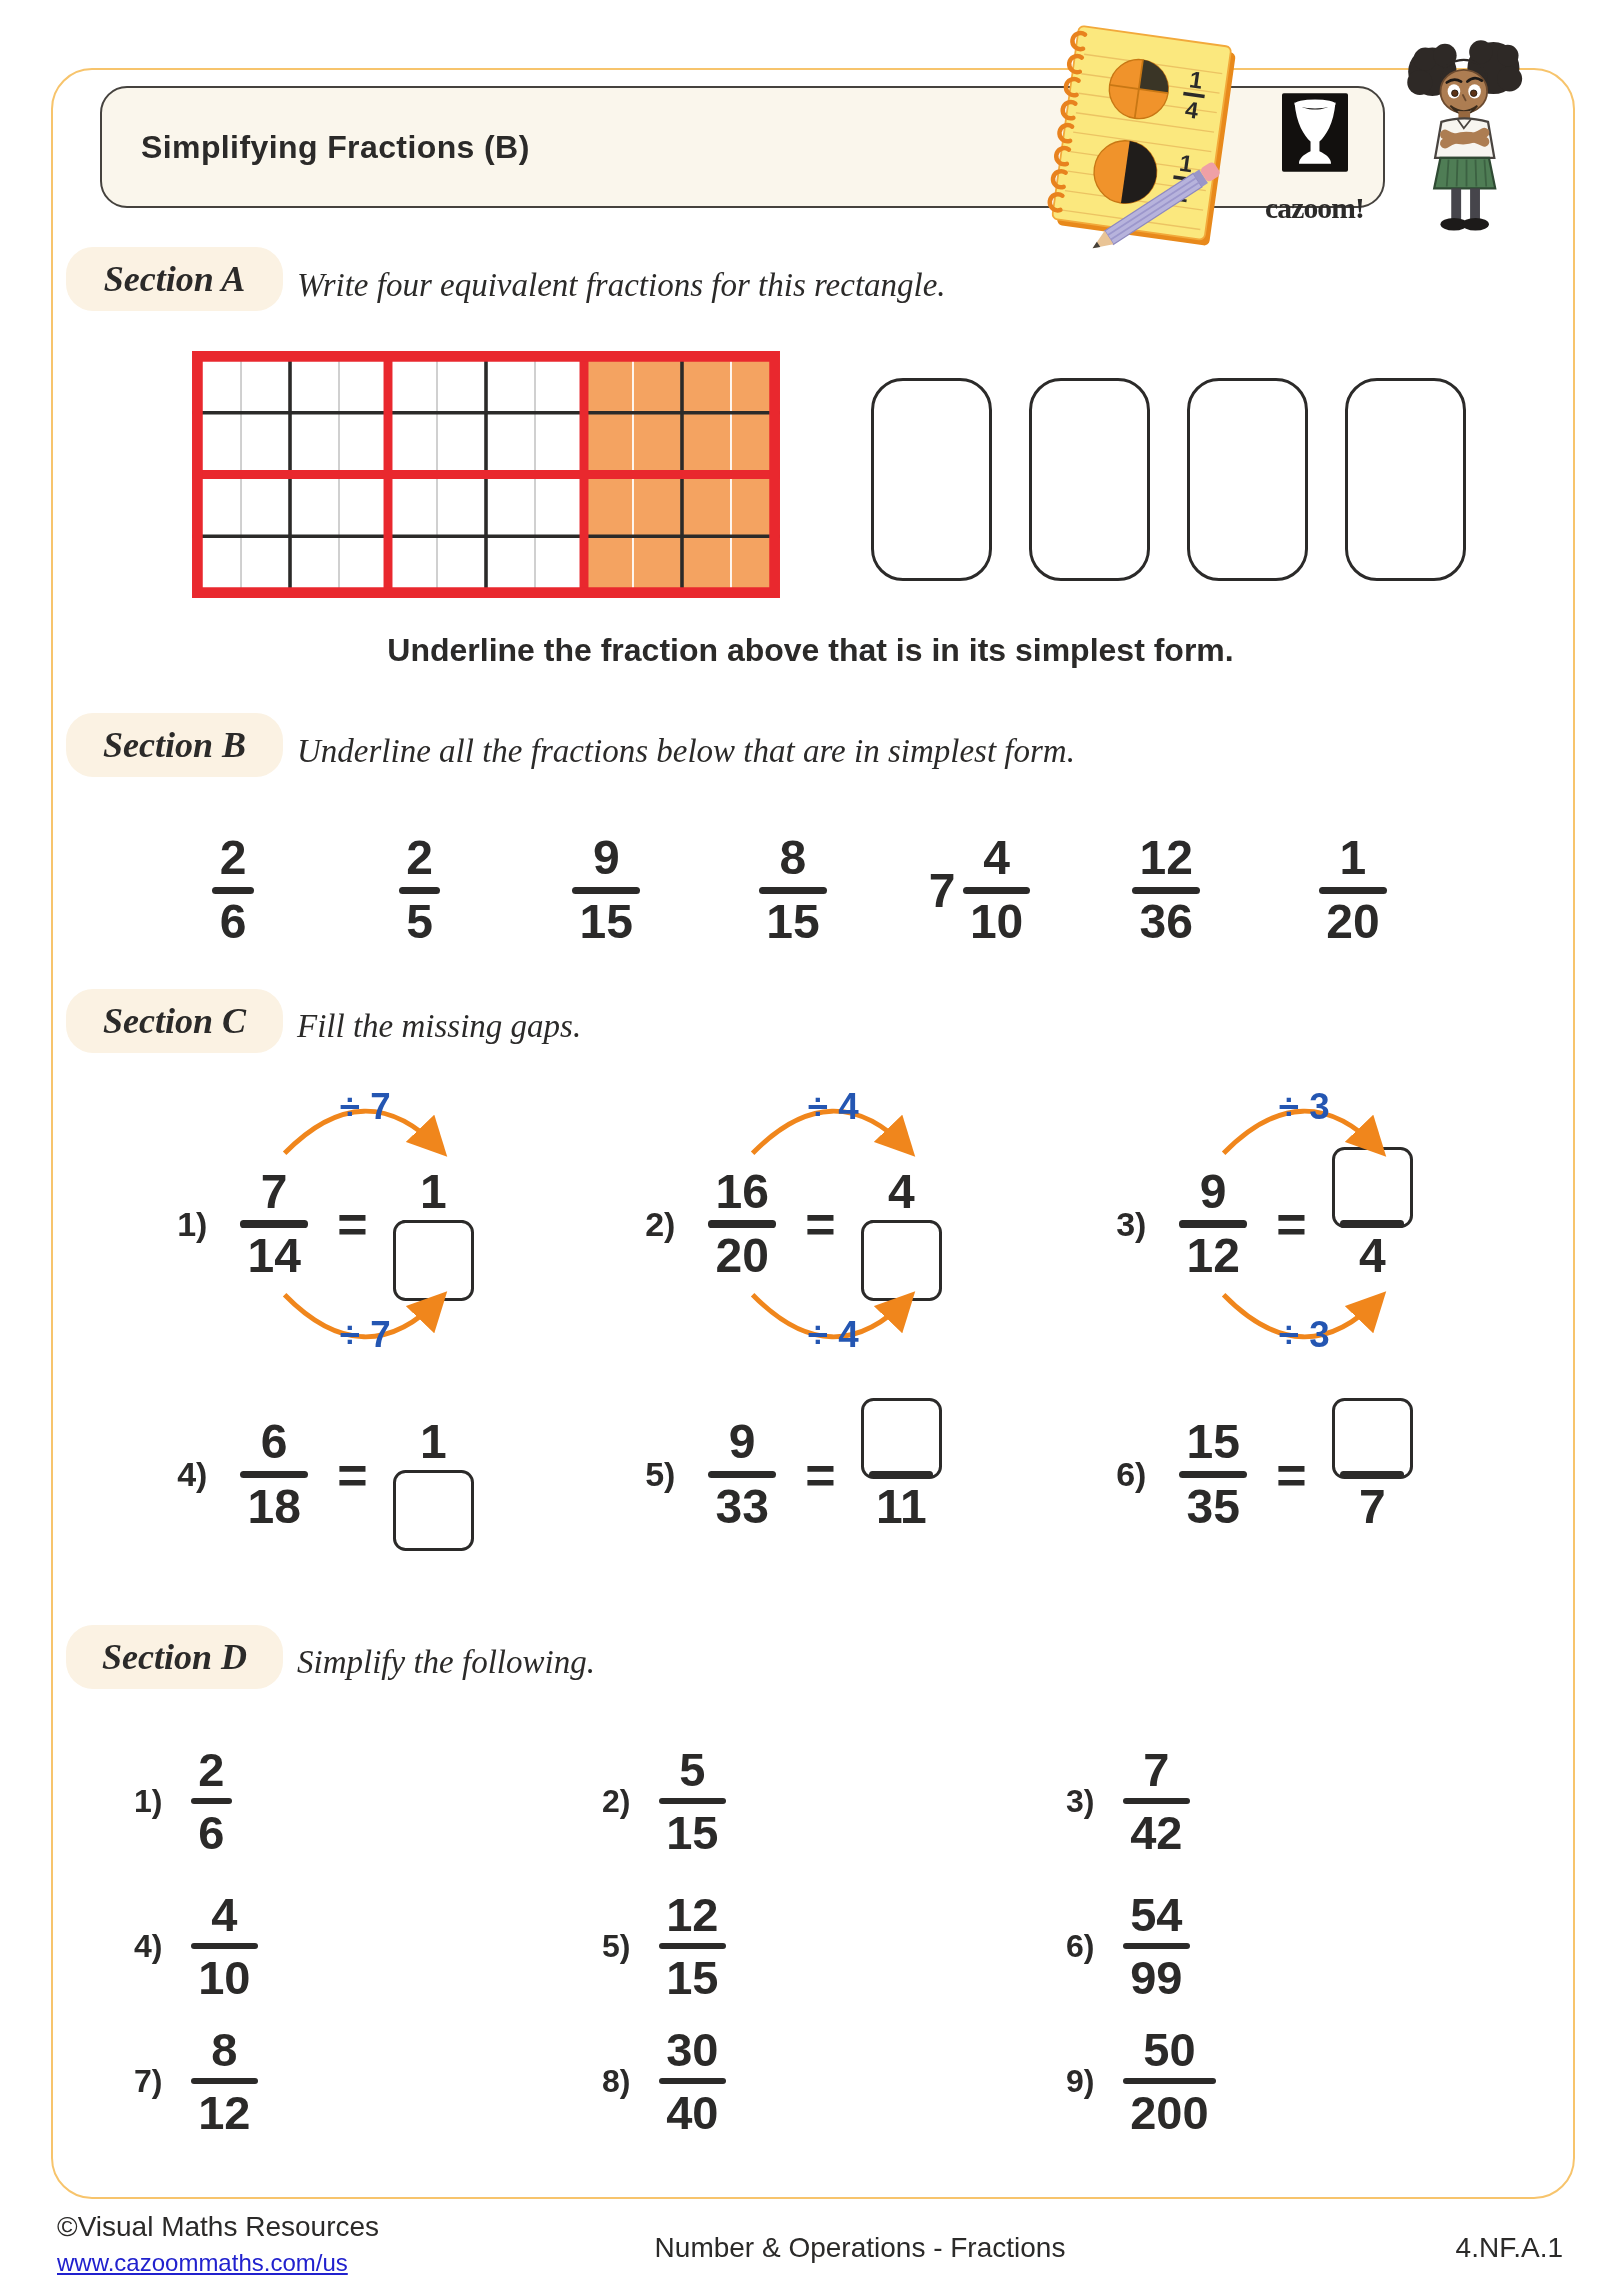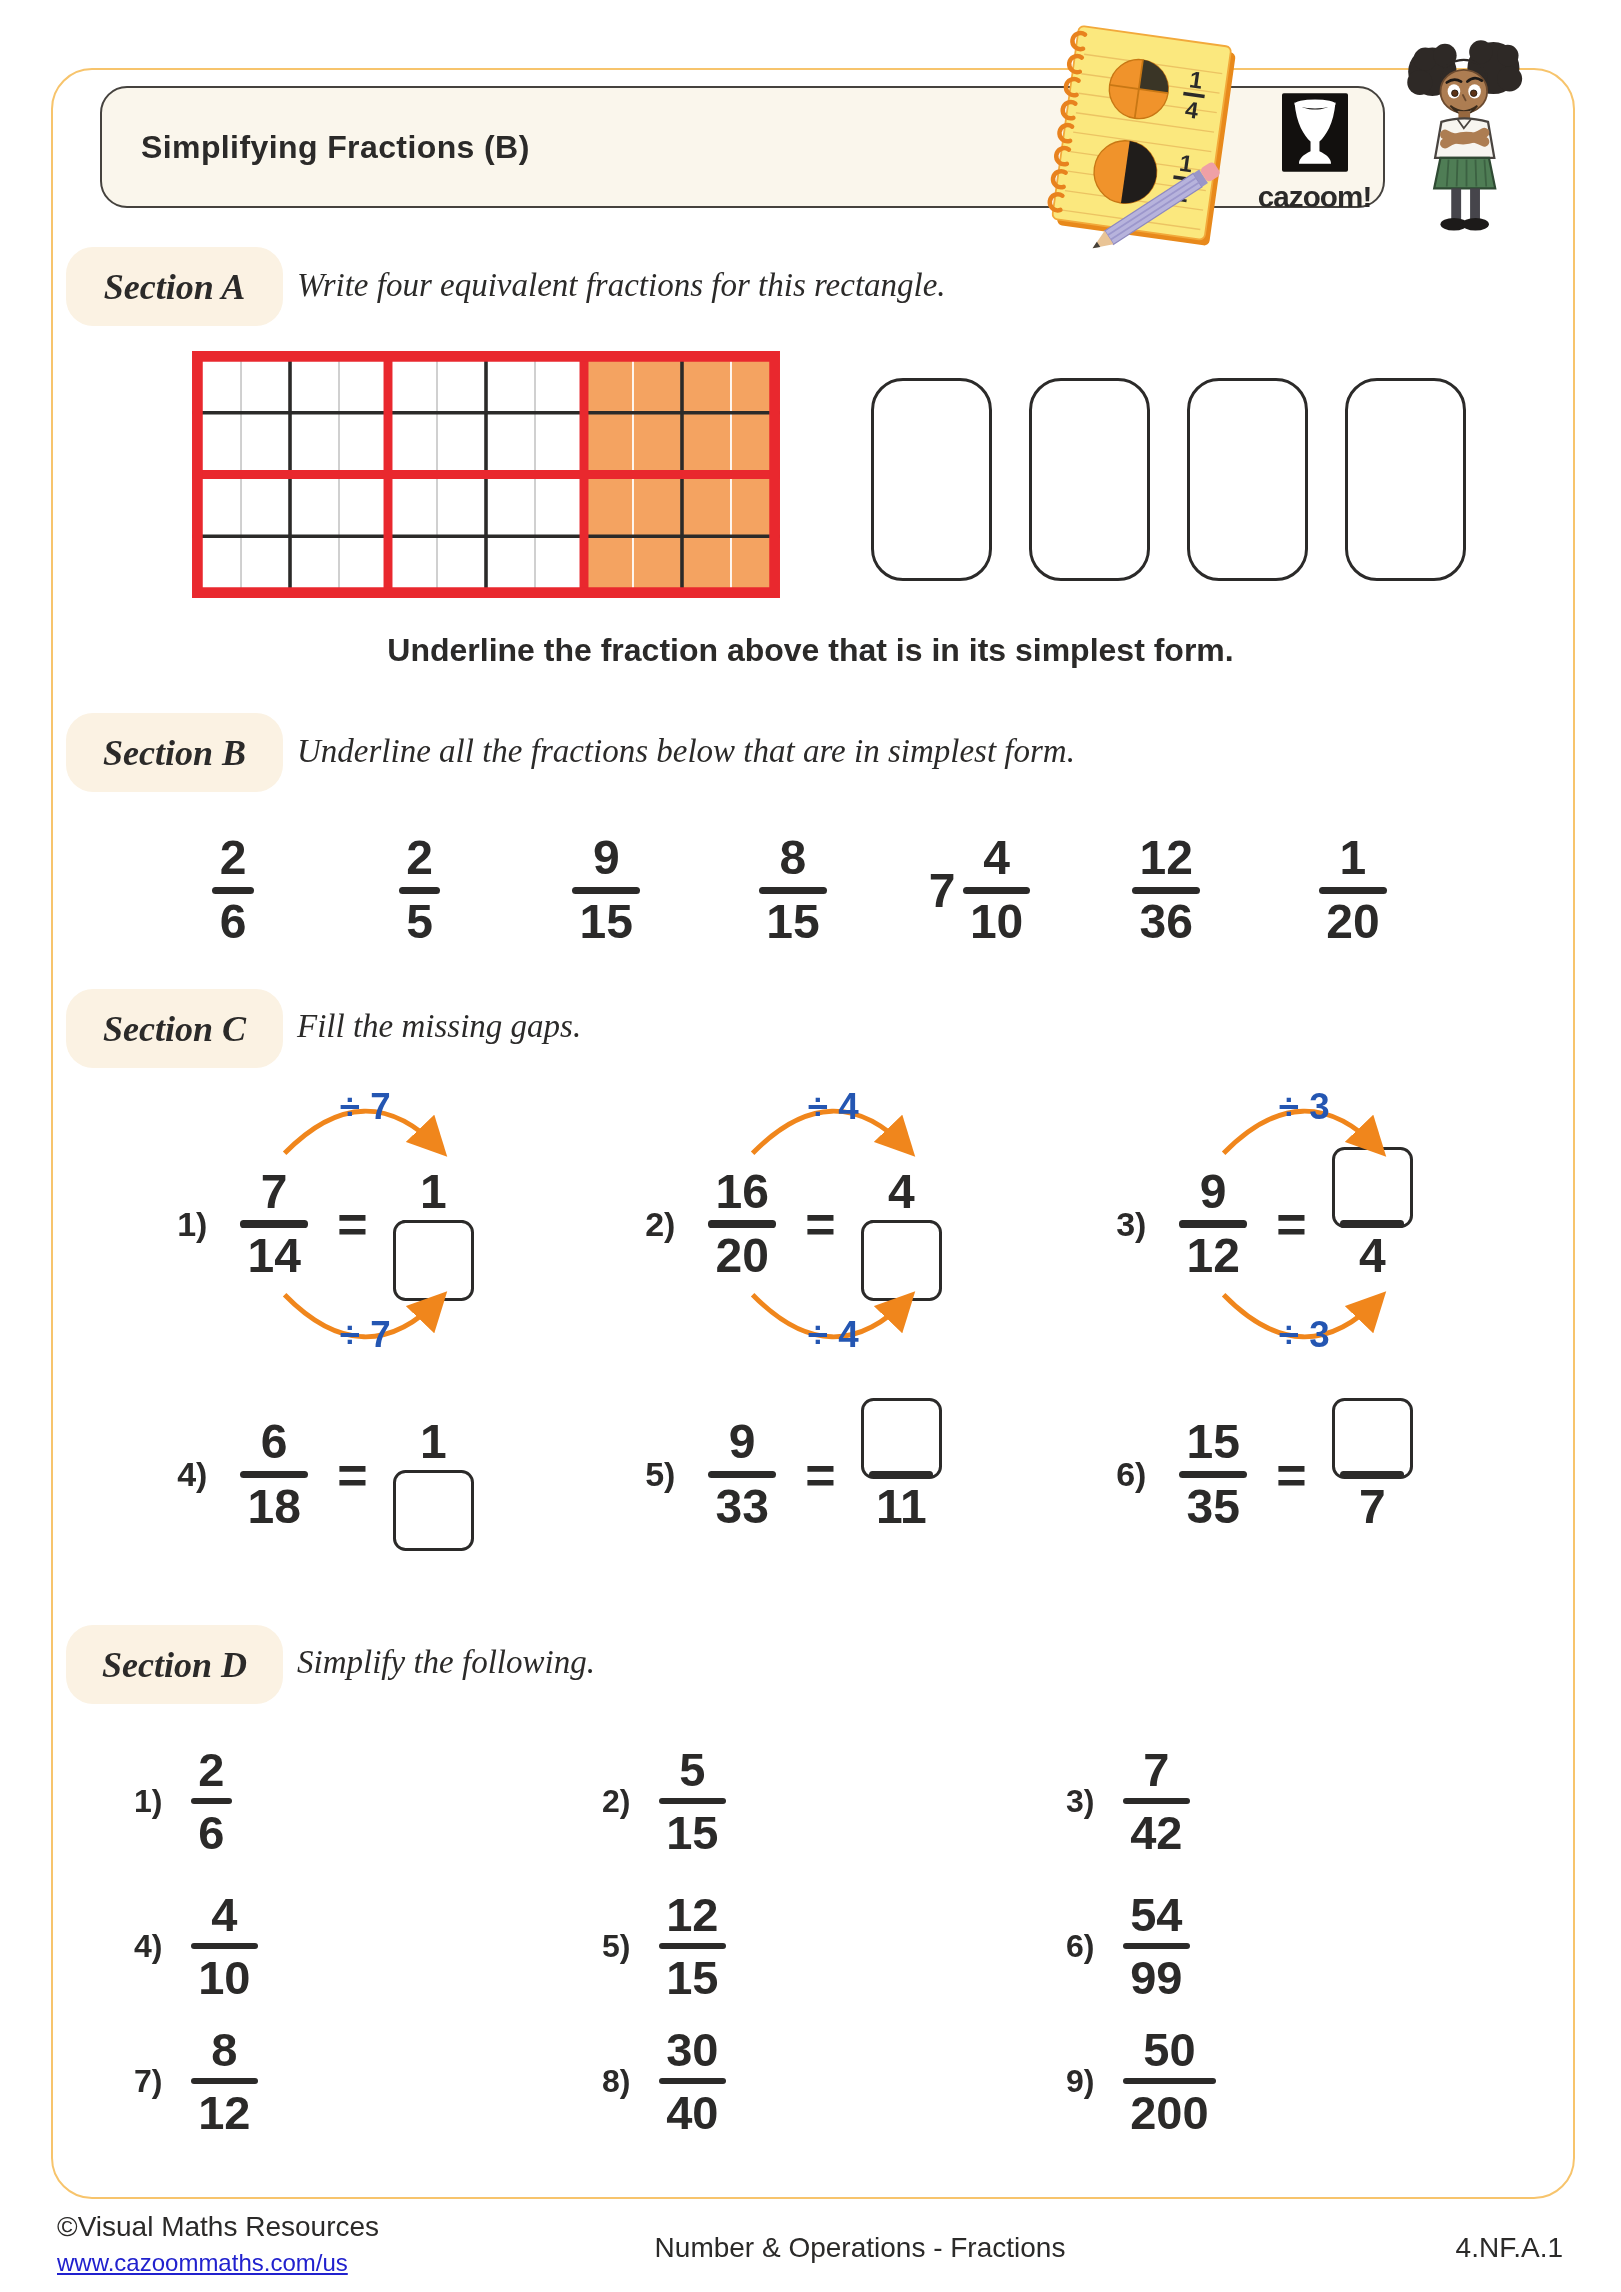--- a/index.html
+++ b/index.html
@@ -8,25 +8,25 @@
     font-family:"Liberation Sans",sans-serif;color:#2b2a29;overflow:hidden;
   }
   .abs{position:absolute;}
 
   
   .outer-frame{left:51px;top:68px;width:1520px;height:2127px;border:2.7px solid #f7c46c;border-radius:41px;}
   .title-box{left:100px;top:86px;width:1281px;height:118px;background:#faf6ec;border:2.7px solid #45423e;border-radius:27px;display:flex;align-items:center;}
   .title{font-size:32px;font-weight:bold;padding-left:39px;letter-spacing:0.4px;}
   .notebook{left:1037px;top:23px;width:231px;height:245px;}
   .logo{left:1243px;top:93px;width:143px;height:113px;text-align:center;}
-  .logo-text{font-family:Liberation Sans, sans-serif;font-weight:bold;font-size:29.6px;margin-top:5px;letter-spacing:-0.9px;}
+  .logo-text{font-family:Liberation Serif, serif;font-weight:bold;font-size:29.6px;margin-top:17px;letter-spacing:-0.9px;}
   .girl{left:1400px;top:34px;width:133px;height:201px;}
 
   
-  .sec-label{width:217px;height:79px;background:#fbf2e3;border-radius:27px;display:flex;align-items:center;justify-content:center;}
+  .sec-label{width:217px;height:64px;background:#fbf2e3;border-radius:27px;display:flex;align-items:center;justify-content:center;}
   .sec-label span{font-family:"Liberation Serif",serif;font-style:italic;font-weight:bold;font-size:36px;}
   .la{left:66px;top:247px;} .lb{left:66px;top:713px;} .lc{left:66px;top:989px;} .ld{left:66px;top:1625px;}
   .instr{font-family:"Liberation Serif",serif;font-style:italic;font-size:33px;}
   .ia{left:297px;top:267px;} .ib{left:297px;top:733px;} .ic{left:297px;top:1008px;} .id2{left:297px;top:1644px;}
 
   
   .grid-svg{left:192px;top:351px;width:588px;height:247px;}
   .abox-row{left:871px;top:378px;display:flex;gap:37px;}
   .aboxA{width:115px;height:197px;border:3.6px solid #2b2a29;border-radius:32px;background:#fff;}
   .note{left:233px;top:632px;width:1155px;text-align:center;font-size:32px;font-weight:bold;}

